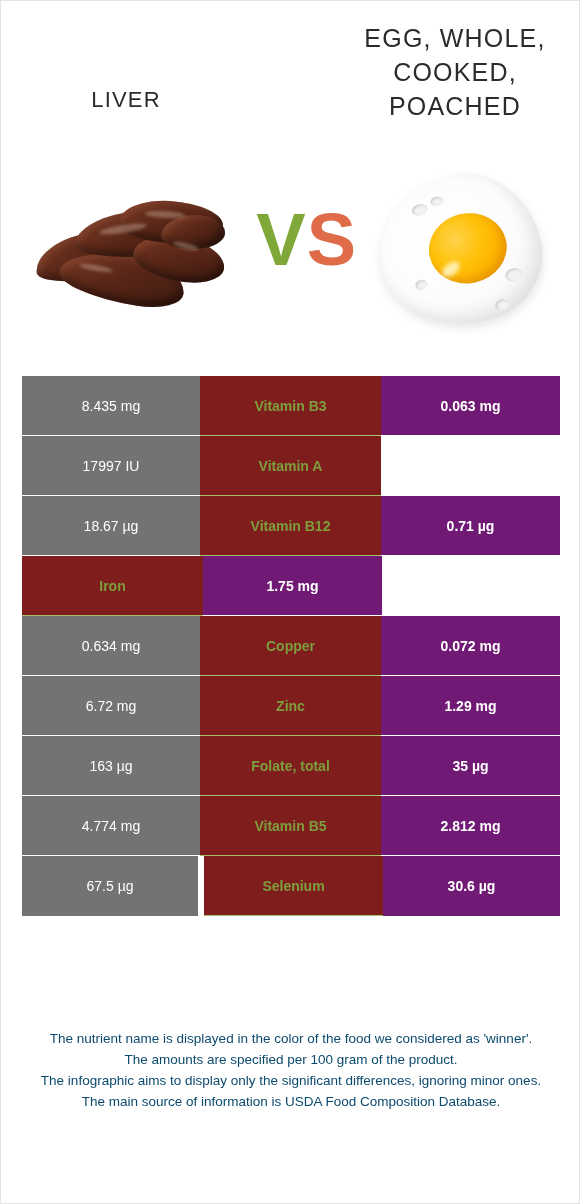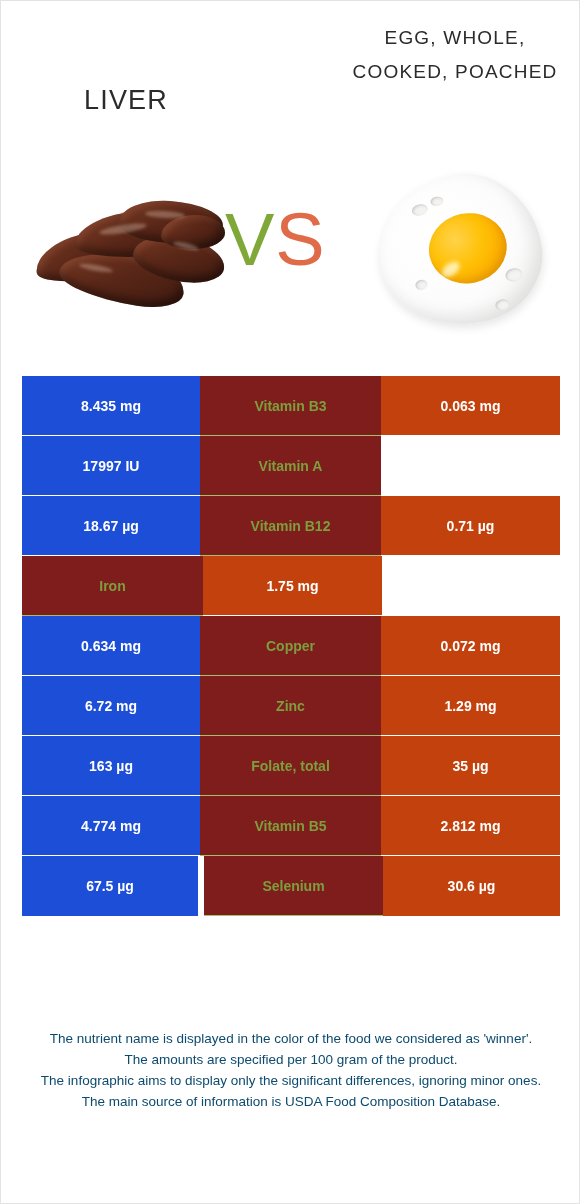--- a/index.html
+++ b/index.html
@@ -36,27 +36,27 @@
     letter-spacing: 1.2px;
     line-height: 34px;
     text-transform: uppercase;
     text-align: center;
     font-family: "Liberation Sans", sans-serif;
   }
   .food-title.left {
     left: 10px;
     width: 230px;
     top: 82px;
-    font-size: 27px;
+    font-size: 22px;
   }
   .food-title.right {
     left: 338px;
     width: 232px;
     top: 20px;
-    font-size: 19px;
+    font-size: 25px;
   }
 
   
   .images {
     position: absolute;
     top: 150px;
     left: 0;
     width: 580px;
     height: 200px;
   }
@@ -103,23 +103,23 @@
   .lg2 { left: 122px; top: 30px; width: 40px; height: 7px; transform: rotate(3deg); }
   .lg3 { left: 56px;  top: 84px; width: 34px; height: 6px; transform: rotate(10deg); }
   .lg4 { left: 150px; top: 62px; width: 26px; height: 6px; transform: rotate(14deg); }
 
   
   .vs {
     position: absolute;
     left: 224px;
     top: 52px;
     width: 132px;
-    text-align: left;
+    text-align: right;
     font-size: 74px;
-    font-weight: 400;
+    font-weight: 700;
     letter-spacing: 1px;
     line-height: 1;
     font-family: "Liberation Sans", sans-serif;
   }
   .vs .v { color: #7FA838; }
   .vs .s { color: #E06B48; }
 
   
   .egg-wrap {
     position: absolute;
@@ -187,35 +187,35 @@
   }
   .cell {
     display: flex;
     align-items: center;
     justify-content: center;
     box-sizing: border-box;
     font-size: 14px;
   }
   .cell.left {
     width: 178px;
-    background: #1d4ed8;
+    background: #737373;
     color: #ffffff;
-    font-weight: bold;
+    font-weight: normal;
     border-bottom: 1px solid #ffffff;
   }
   .cell.mid {
     width: 181px;
     background: #7f1d1d;
     color: #7D9E3C;
     font-weight: bold;
     border-bottom: 1px solid #a6bf6a;
   }
   .cell.right {
     width: 179px;
-    background: #c2410c;
+    background: #701a75;
     color: #ffffff;
     font-weight: bold;
     border-bottom: 1px solid #ffffff;
   }
   .row:last-child .cell.left,
   .row:last-child .cell.right { border-bottom: none; }
   .row:last-child .cell.mid { border-bottom: 1px solid #a6bf6a; margin-left: 6px; }
 
   
   .footer {

